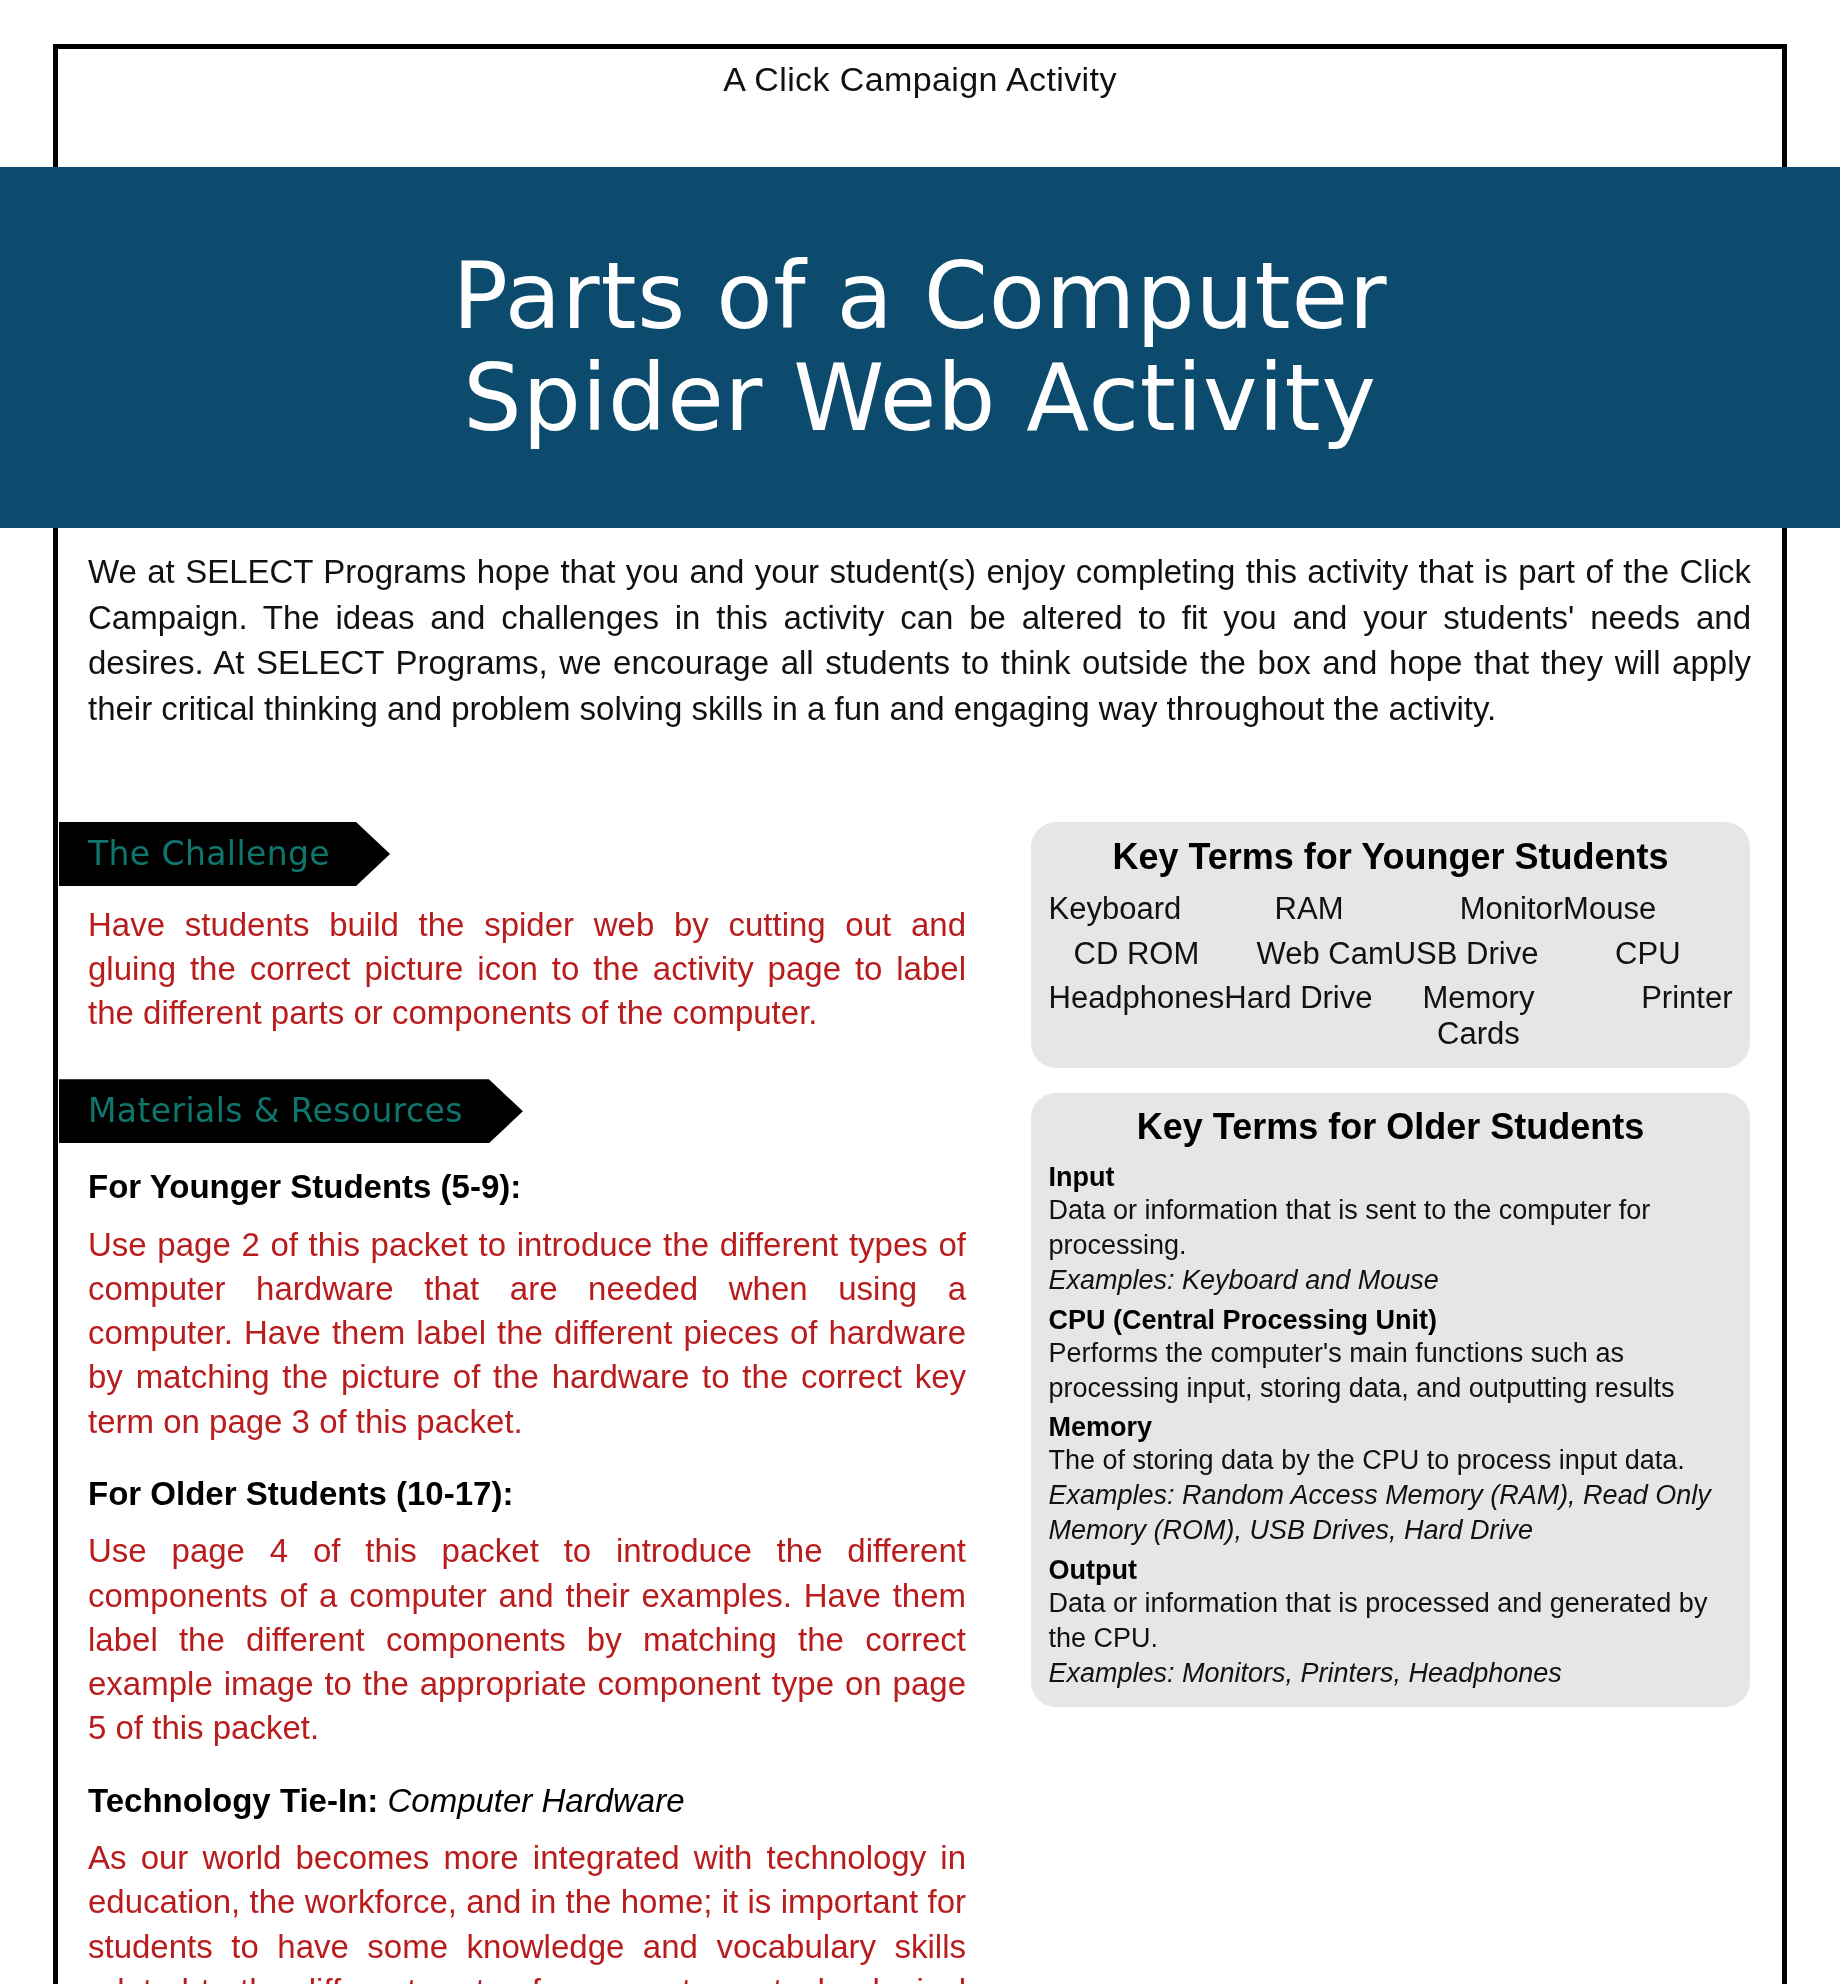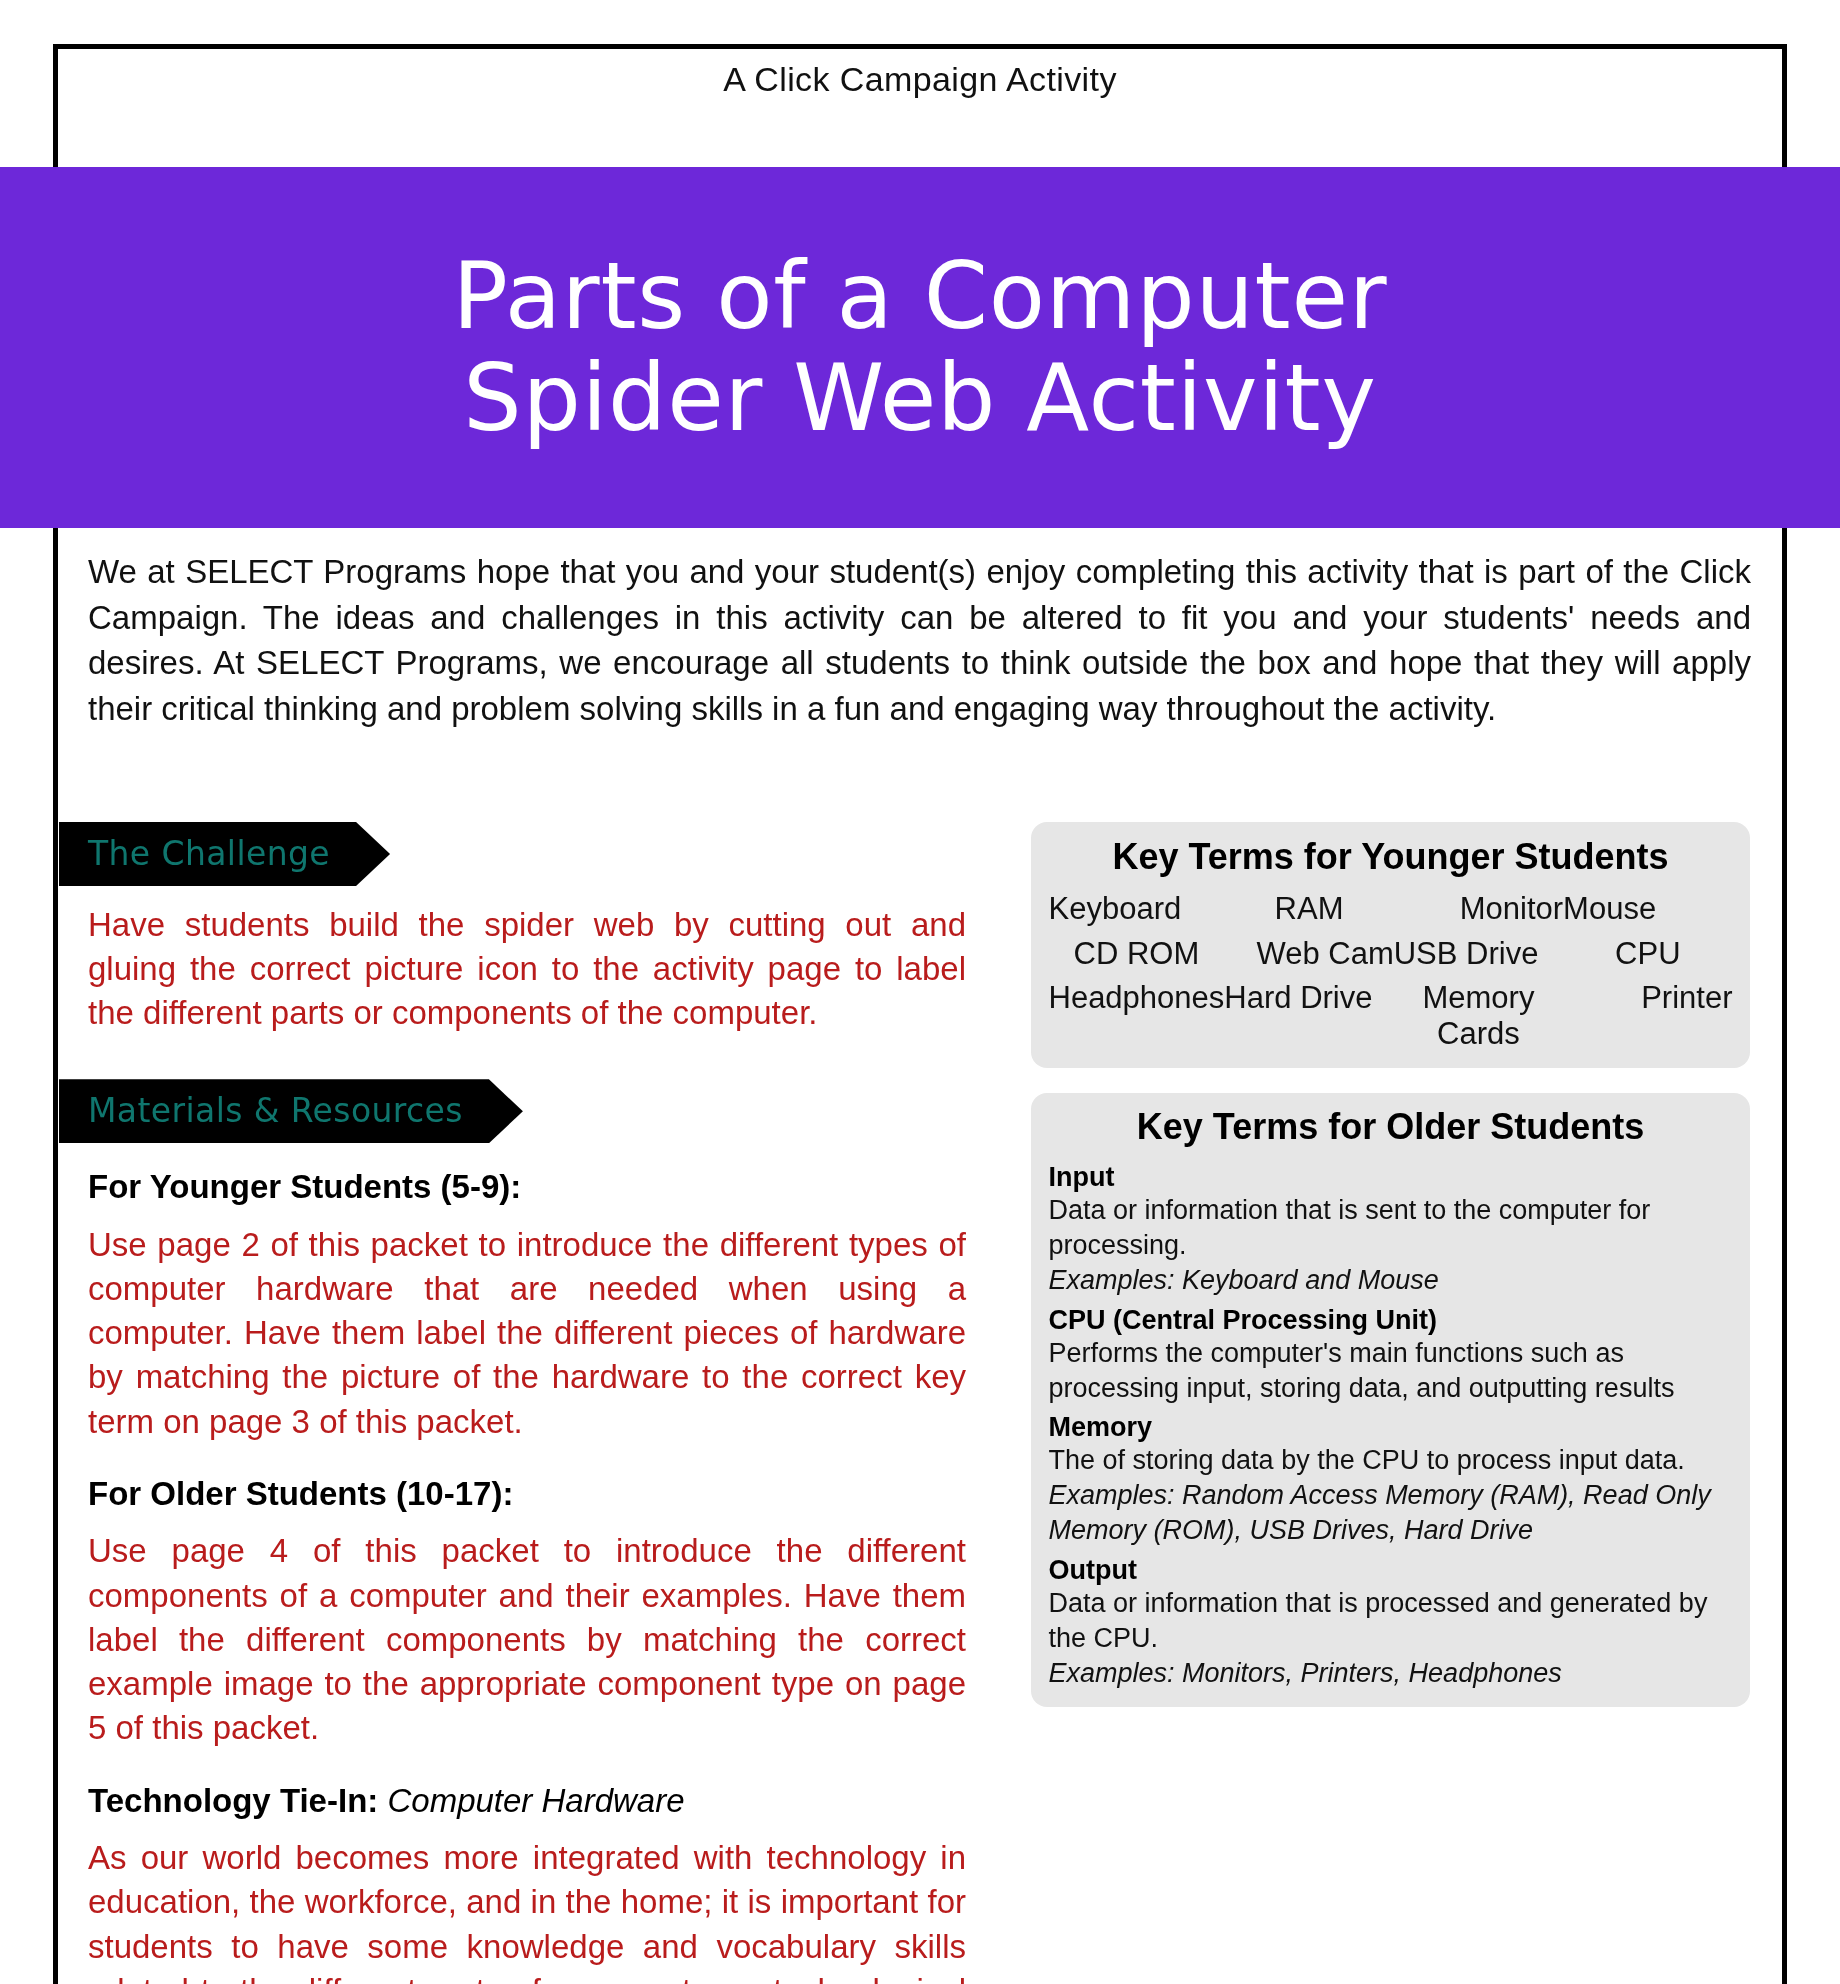--- a/index.html
+++ b/index.html
@@ -41,21 +41,21 @@
     color: #111;
   }
 
   
   .title-band {
     position: absolute;
     left: 0;
     top: 167px;
     width: 1840px;
     height: 361px;
-    background: #6d28d9;
+    background: #0c4a6e;
     display: flex;
     flex-direction: column;
     align-items: center;
     justify-content: center;
   }
   .title-line {
     color: #ffffff;
     font-family: "DejaVu Sans", sans-serif;
     font-size: 92px;
     line-height: 1.10;
@@ -119,21 +119,21 @@
     font-weight: bold;
     color: #000;
     margin-top: 24.6px;
   }
   .sub-h .it { font-style: italic; font-weight: normal; }
   .gap-lg { margin-top: 31px; }
 
   
   .card {
     background: #e6e6e6;
-    border-radius: 16px;
+    border-radius: 25px;
     padding: 13.5px 17.5px 16px 17.5px;
   }
   .card + .card { margin-top: 24.6px; }
   .card-title {
     text-align: center;
     font-weight: bold;
     font-size: 36px;
     color: #000;
     margin-bottom: 13.5px;
   }

